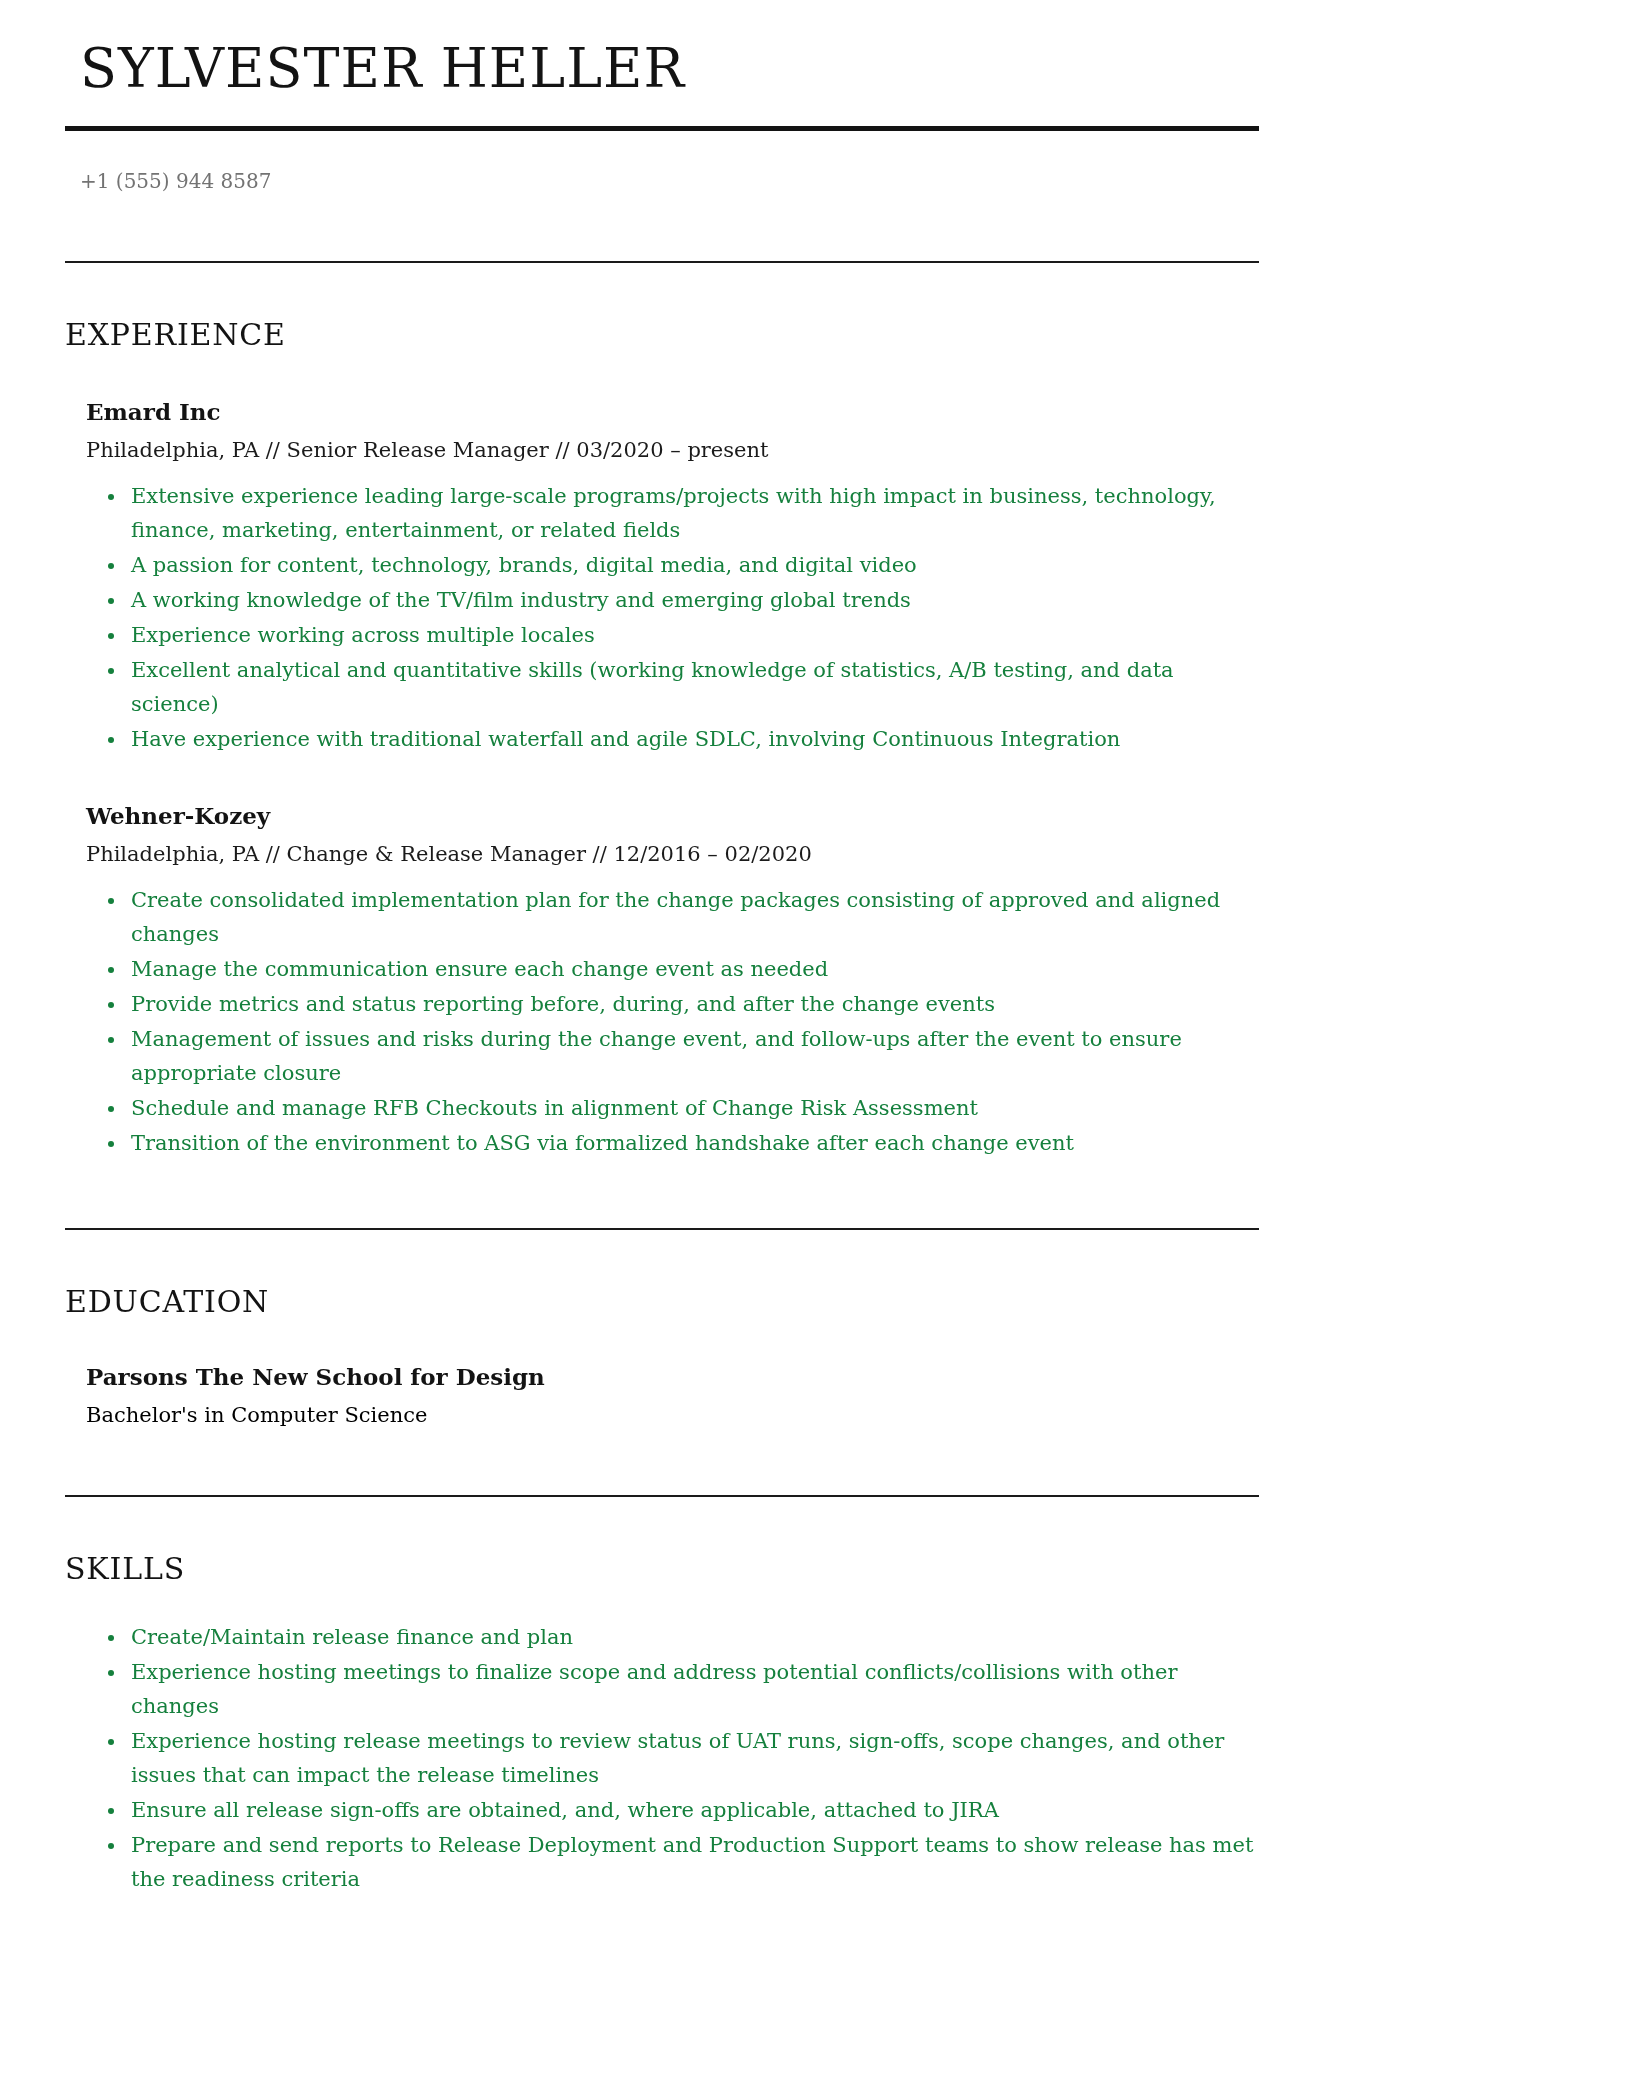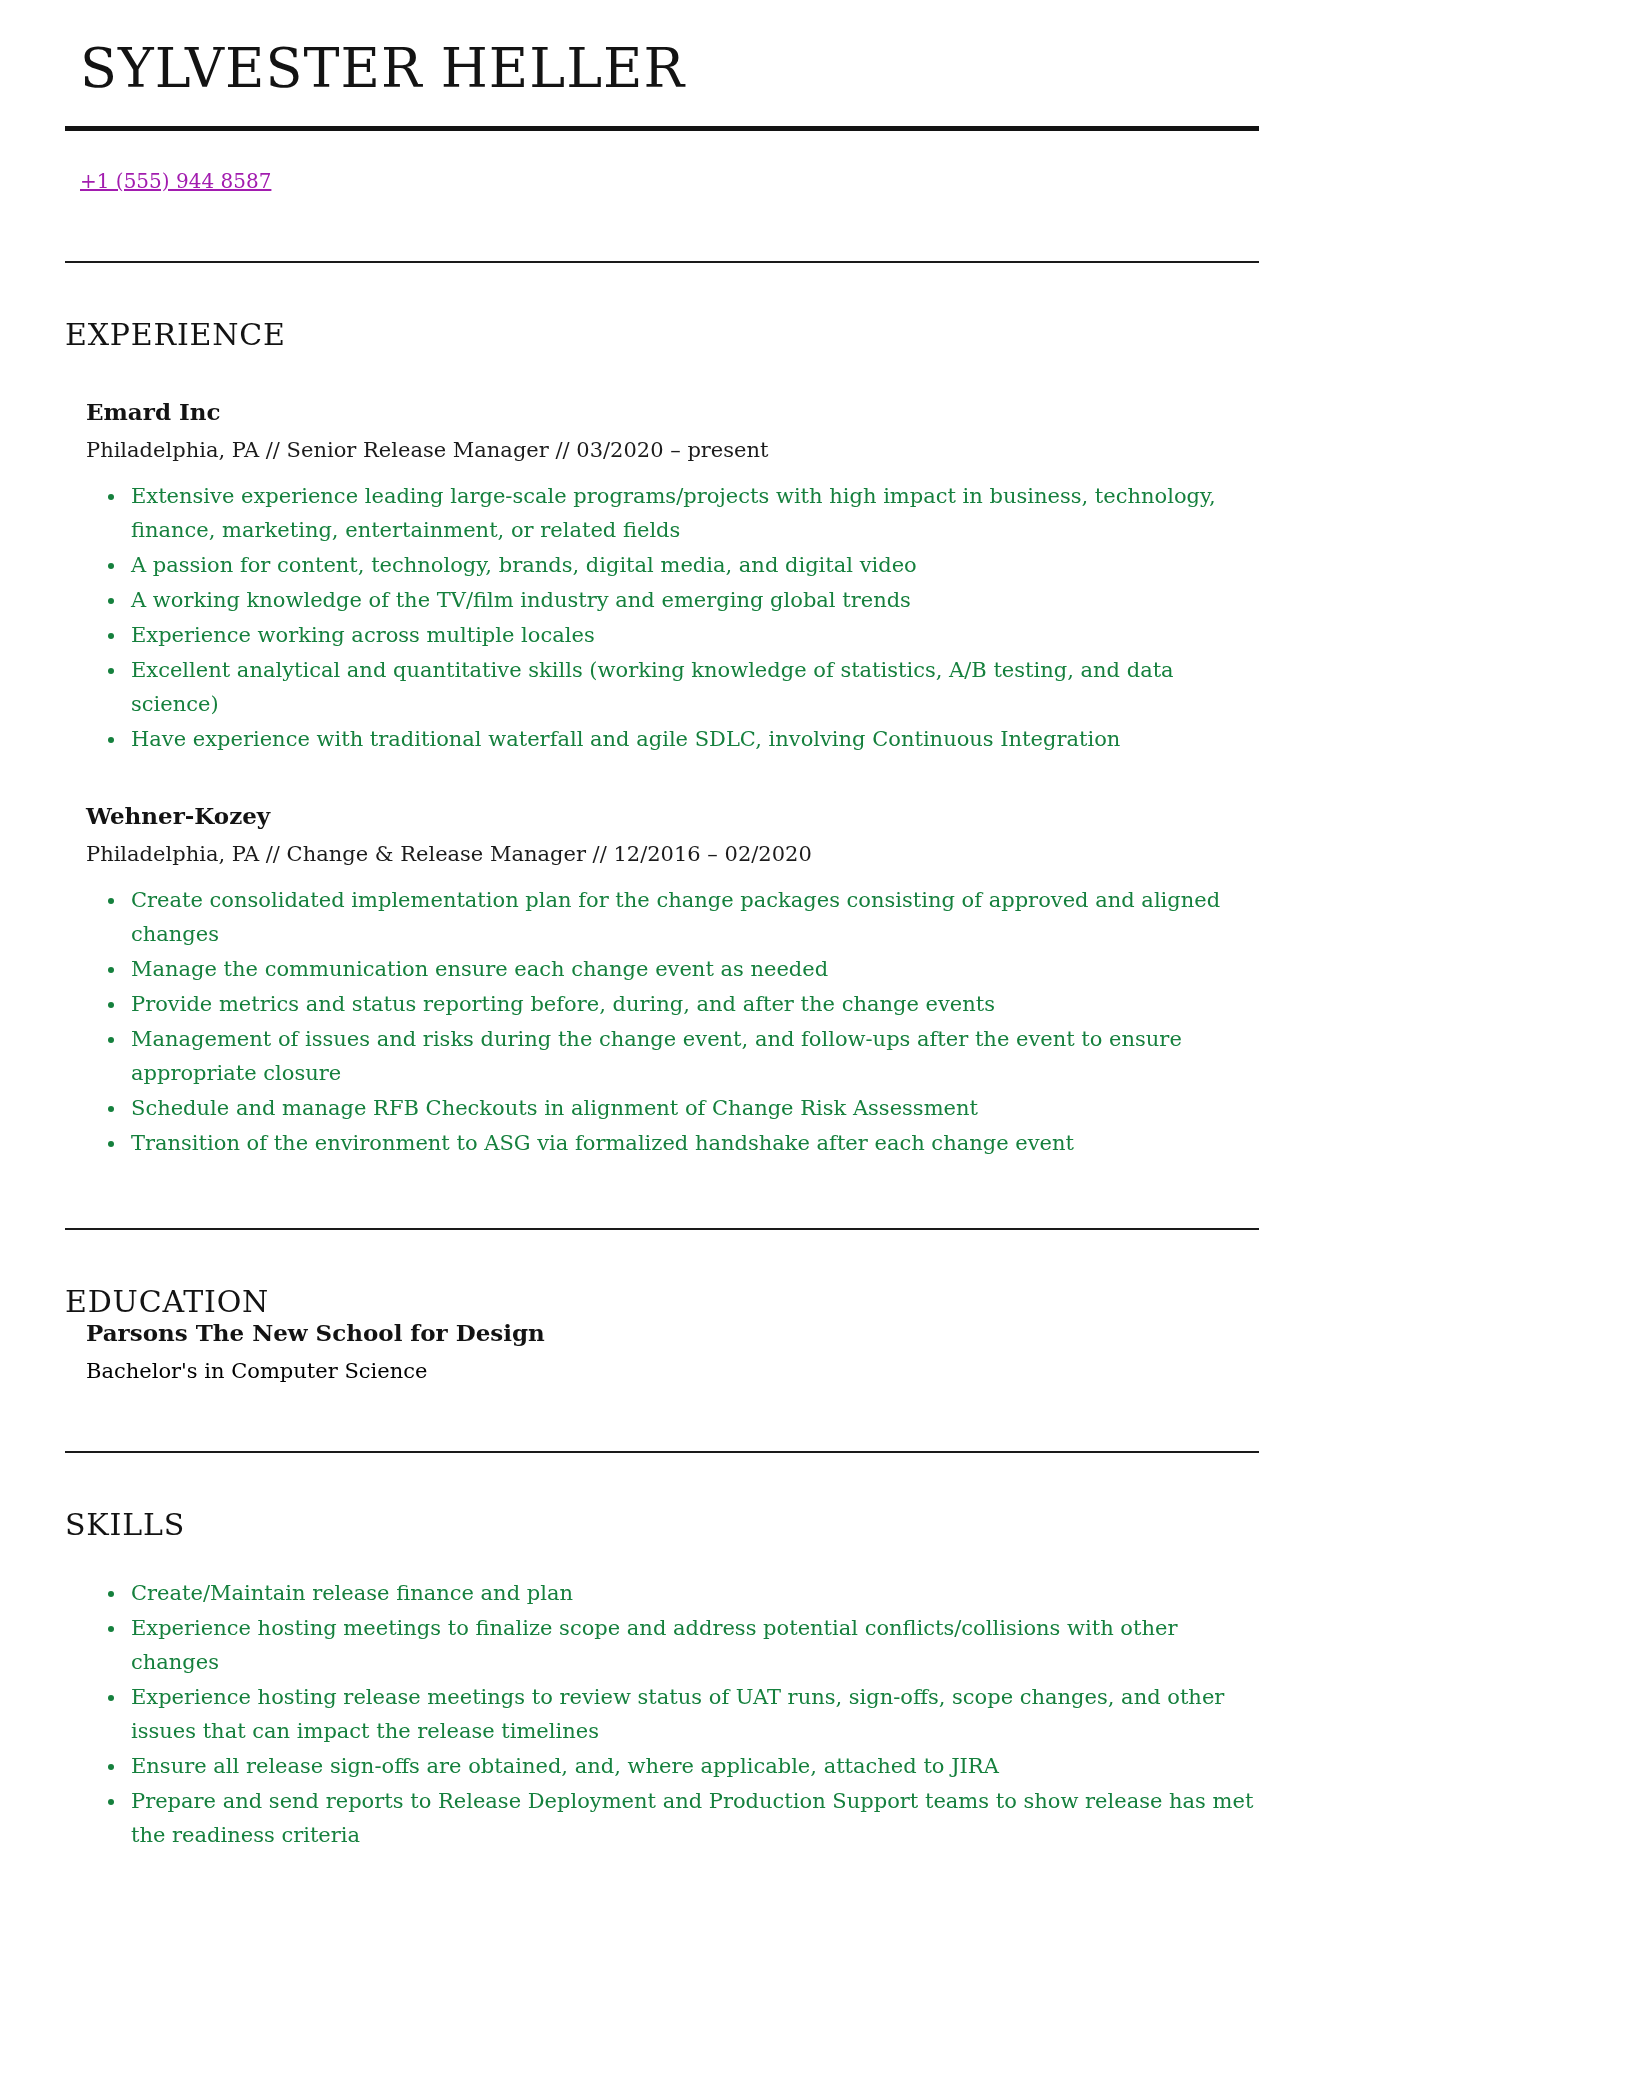--- a/index.html
+++ b/index.html
@@ -38,22 +38,21 @@
   
   .contact { padding-left: 15px; margin-top: 38px; }
   .contact-label {
     font-size: 18px;
     letter-spacing: 0.6px;
     color: #1b1b1b;
   }
   .contact-value {
     margin-top: 9px;
     font-size: 20px;
-    color: #a21caf;
-    text-decoration: underline;
+    color: #737373;
   }
   
   .rule-thin {
     border: none;
     border-top: 2px solid #1a1a1a;
     margin-top: 68px;
   }
   .section-title {
     margin-top: 54px;
     font-size: 30px;
@@ -80,21 +79,21 @@
     list-style: disc outside;
   }
   ul.bullets li {
     font-size: 21px;
     line-height: 1.62;
     margin-bottom: 1px;
     color: #15803d;
     padding-left: 4px;
   }
   
-  .edu-entry { }
+  .edu-entry { margin-top: 44px; }
   .edu-school {
     font-size: 23px;
     font-weight: 700;
     color: #131313;
   }
   .edu-degree {
     margin-top: 13px;
     font-size: 21px;
     color: #000000;
   }

